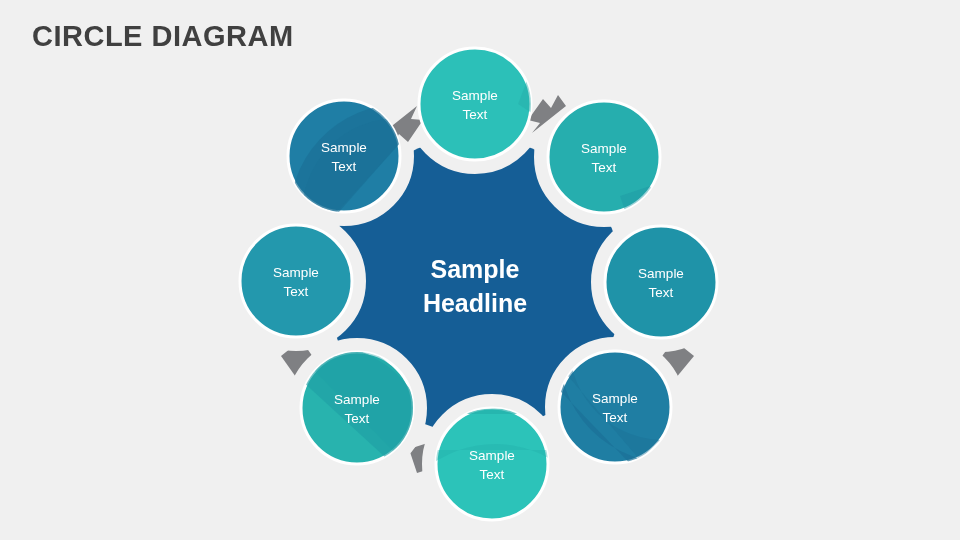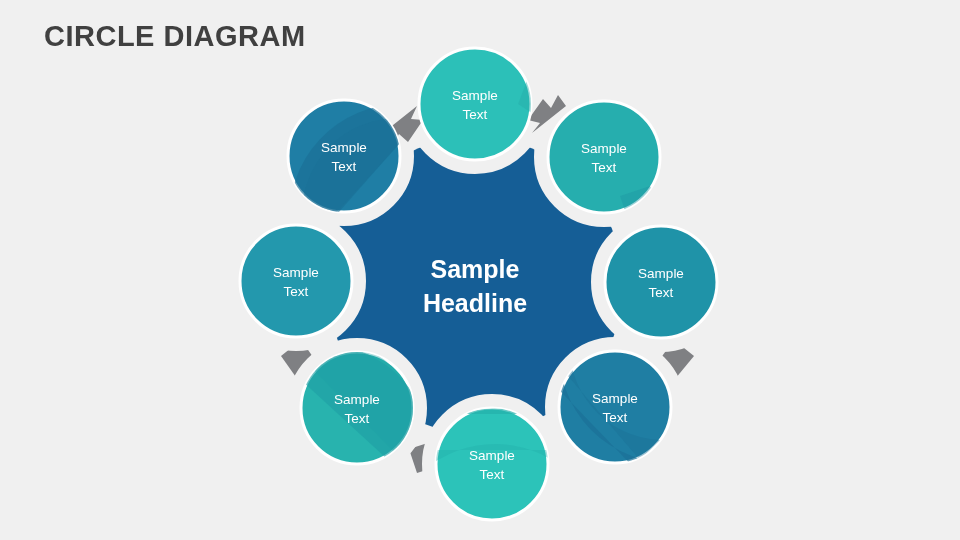--- a/index.html
+++ b/index.html
@@ -16,21 +16,21 @@
   }
   #slide {
     position: absolute;
     left: 0; top: 0;
     width: 960px;
     height: 540px;
     background: #f0f0f0;
   }
   #page-title {
     position: absolute;
-    left: 44px;
+    left: 32px;
     top: 20px;
     font-size: 29px;
     font-weight: bold;
     letter-spacing: 0.5px;
     color: #404040;
     font-family: "Liberation Sans", sans-serif;
     white-space: nowrap;
     text-align: center;
   }
   #diagram-wrap {

